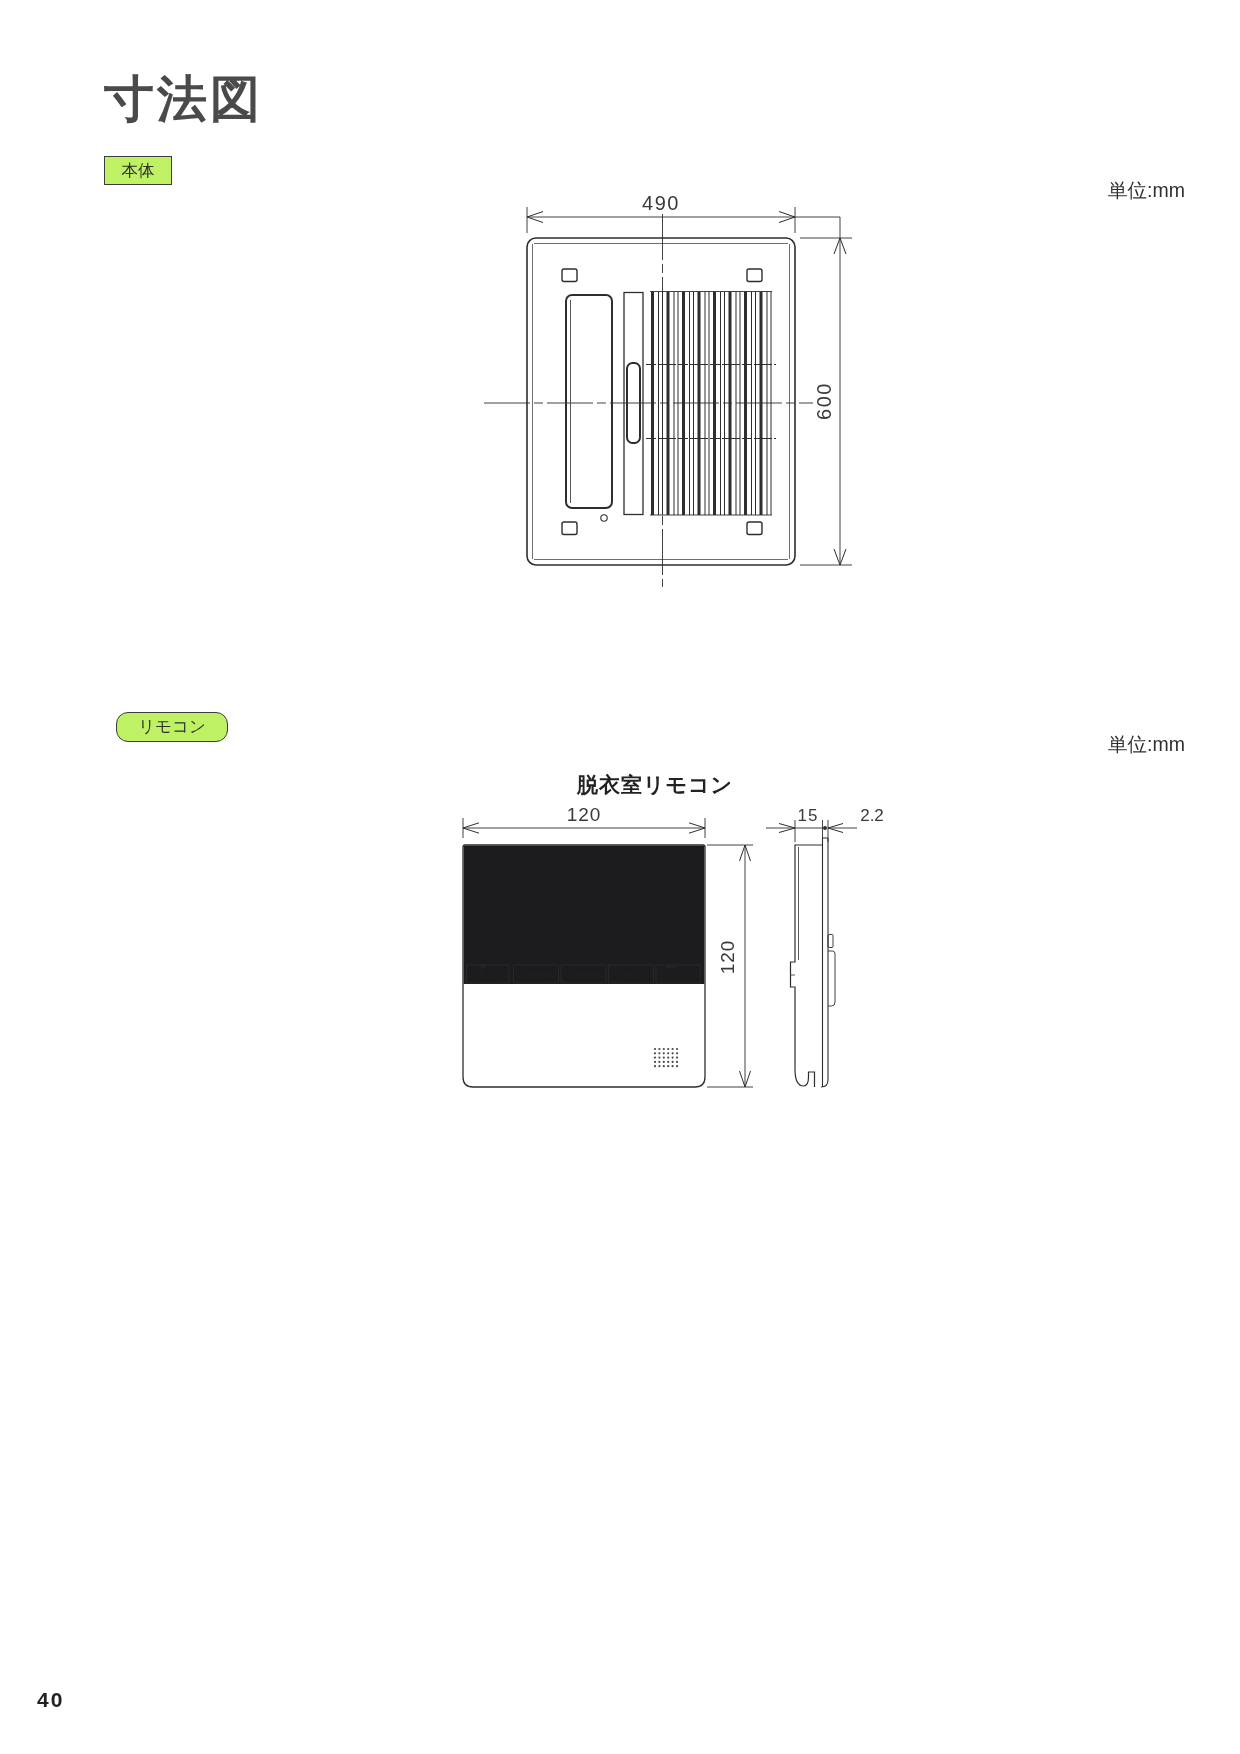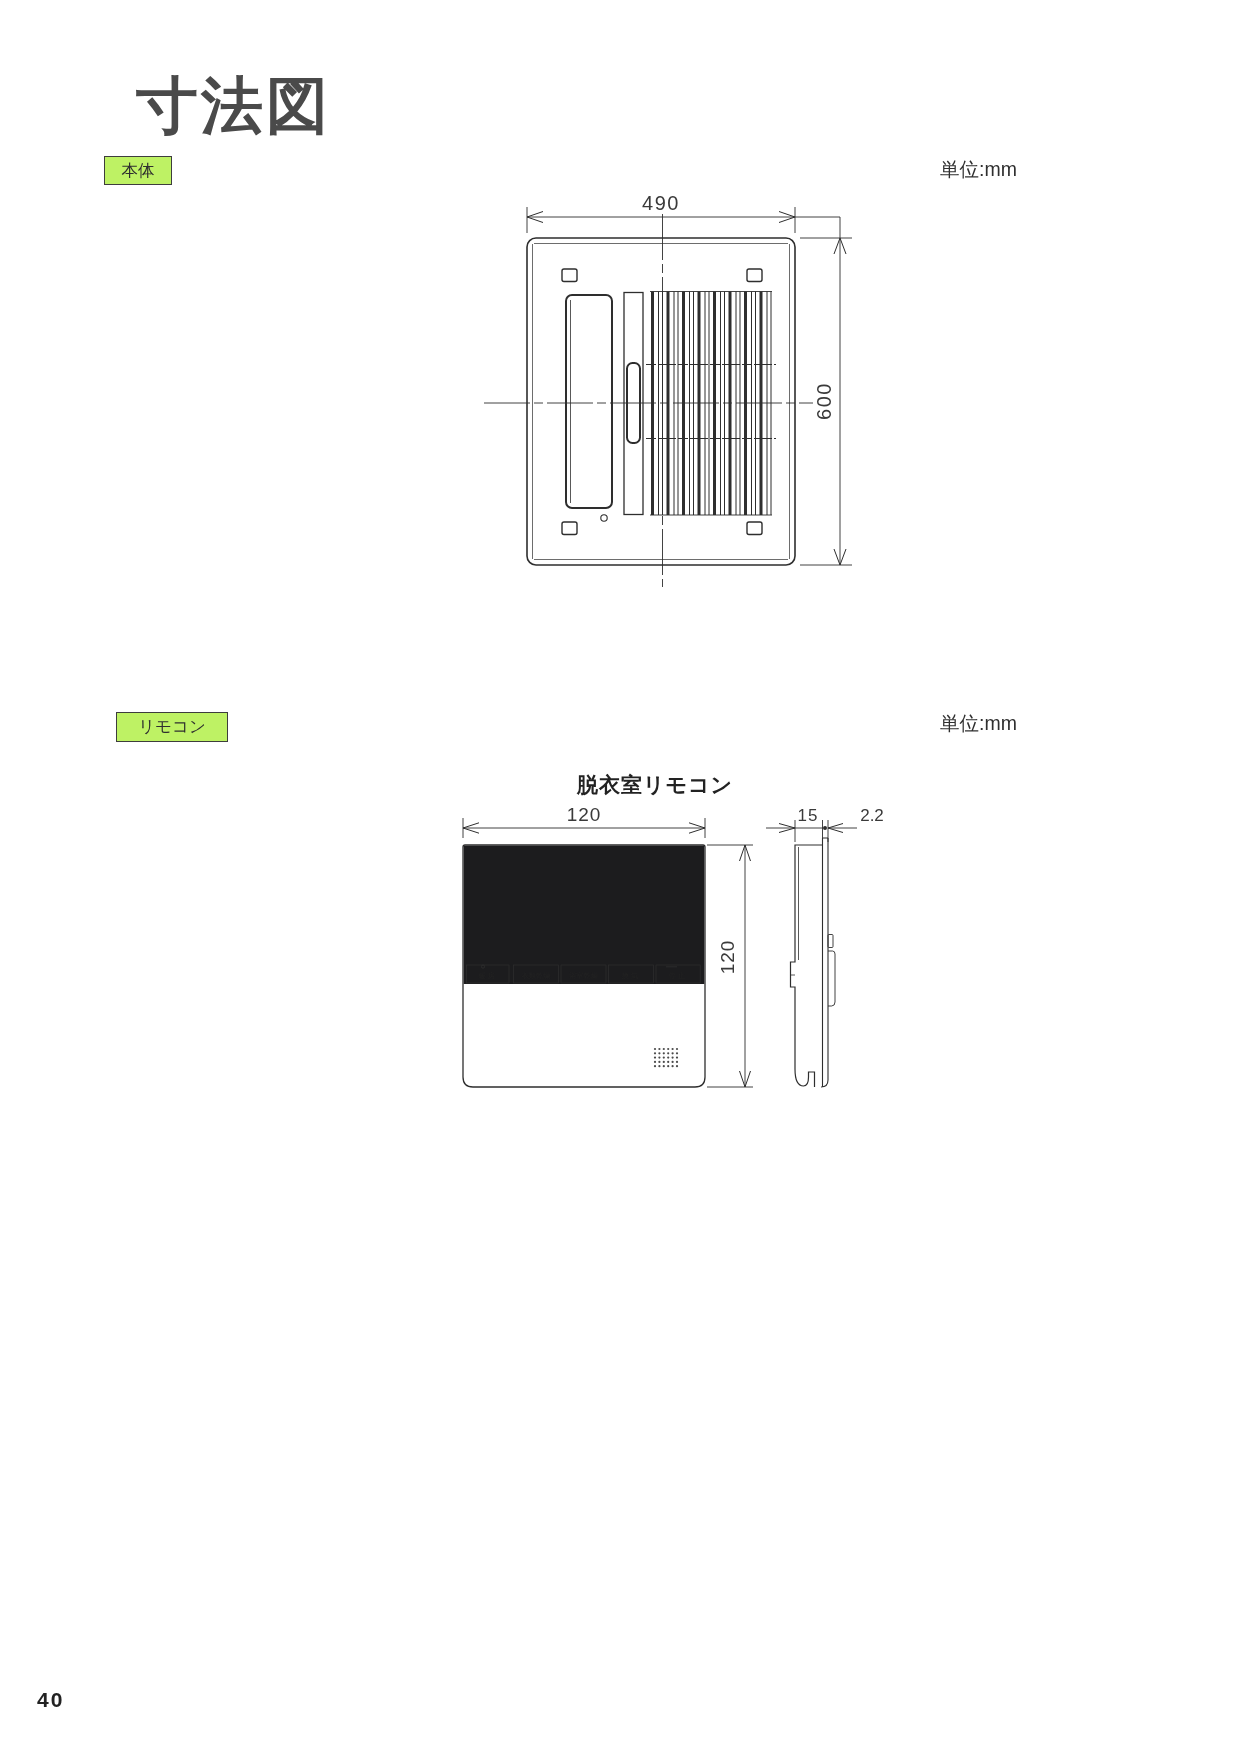--- a/index.html
+++ b/index.html
@@ -2,30 +2,30 @@
 <html><head>
 <meta charset="utf-8">
 <style>
   html,body{margin:0;padding:0;background:#ffffff;}
   body{
     width:1240px;height:1754px;position:relative;overflow:hidden;
     font-family:"Liberation Sans","DejaVu Sans",sans-serif;color:#333;
   }
   .abs{position:absolute;}
   .page-title{
-    left:104px;top:72px;font-size:62px;font-weight:bold;color:#4a4a4a;
-    letter-spacing:3px;line-height:1.1;margin-left:32px;
+    left:104px;top:72px;font-size:50px;font-weight:bold;color:#4a4a4a;
+    letter-spacing:3px;line-height:1.1;
   }
   .tag-box{
     border:1.5px solid #3d3d3d;display:flex;align-items:center;justify-content:center;
     font-size:16.5px;color:#2f2f2f;background:#bef264;
   }
   .tag-honatai{left:104px;top:156px;width:66px;height:27px;}
-  .tag-remocon{left:116px;top:712px;width:110px;height:28px;}
-  .unit-label{width:245px;font-size:19.5px;color:#2f2f2f;}
+  .tag-remocon{left:116px;top:712px;width:110px;height:28px;border-radius:12px;}
+  .unit-label{width:245px;text-align:right;font-size:19.5px;color:#2f2f2f;margin-top:21px;}
   .unit-1{left:940px;top:156px;}
   .unit-2{left:940px;top:710px;}
   .remote-title{
     left:433px;top:771px;width:300px;text-align:right;
     font-size:21px;font-weight:bold;color:#222;letter-spacing:1px;
   }
   .page-num{left:37px;top:1688px;font-size:21px;font-weight:bold;color:#222;letter-spacing:2px;}
   svg{position:absolute;left:0;top:0;}
   .ln{stroke:#2e2e2e;fill:none;}
   .fill-ln{fill:#2e2e2e;stroke:none;}

